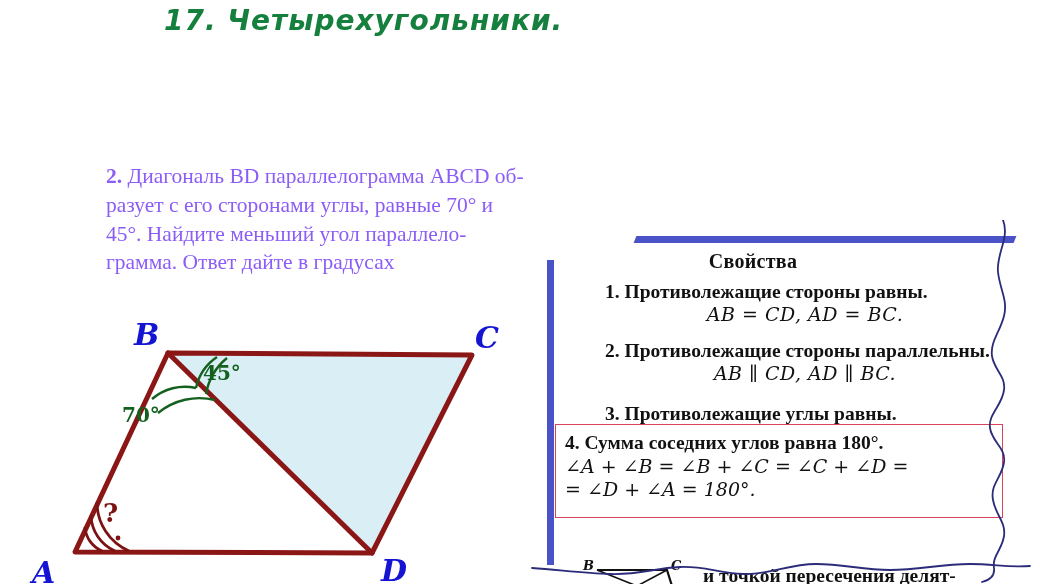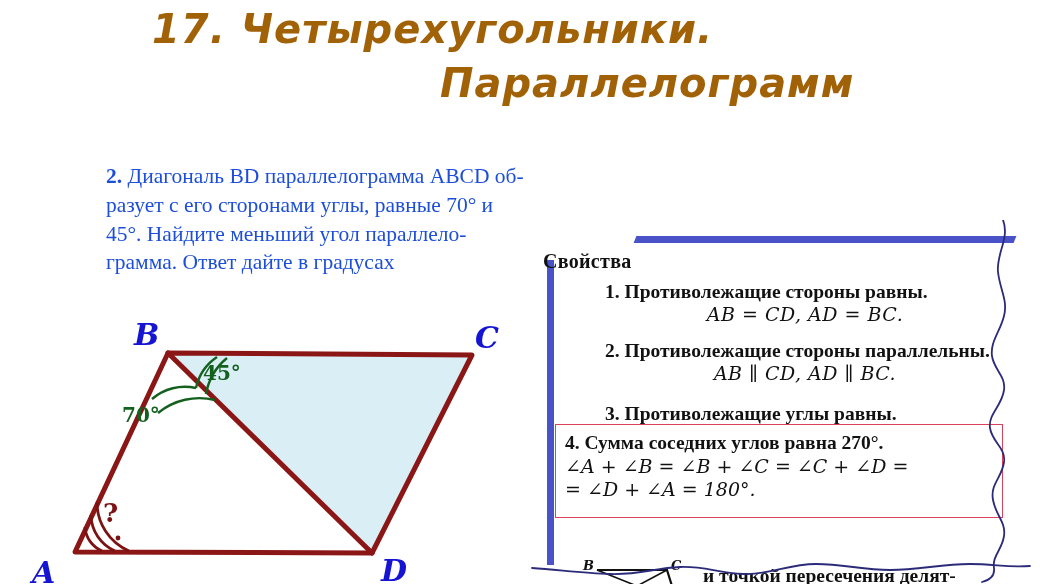--- a/index.html
+++ b/index.html
@@ -12,28 +12,28 @@
     width: 1040px;
     height: 584px;
     background: #ffffff;
     overflow: hidden;
     font-family: "Liberation Serif", serif;
   }
 
   
   #title-block {
     position: absolute;
-    left: 0;
+    left: 12px;
     top: 2px;
     width: 900px;
-    color: #a16207;
+    color: #15803d;
     font-family: "DejaVu Sans", sans-serif;
     font-style: italic;
     font-weight: bold;
-    font-size: 40px;
+    font-size: 28px;
     letter-spacing: 1px;
   }
   .title-line-1 {
     text-align: left;
     padding-left: 152px;
     line-height: 1.35;
   }
   .title-line-2 {
     text-align: left;
     padding-left: 440px;
@@ -42,21 +42,21 @@
 
   
   #problem {
     position: absolute;
     left: 106px;
     top: 162px;
     width: 425px;
     font-family: "Liberation Serif", serif;
     font-size: 21.5px;
     line-height: 1.34;
-    color: #1d4ed8;
+    color: #8b5cf6;
   }
   #problem .pnum {
     font-weight: bold;
   }
 
   
   #figure {
     position: absolute;
     left: 0;
     top: 300px;
@@ -118,20 +118,21 @@
     top: 32px;
     width: 7px;
     height: 305px;
     background: #4a52c8;
   }
   #props-head {
     position: absolute;
     left: 0;
     top: 22px;
     width: 420px;
+    text-align: center;
     font-size: 20px;
     font-weight: bold;
     letter-spacing: .3px;
   }
   .prop {
     position: absolute;
     left: 22px;
     width: 470px;
     font-size: 19.5px;
     font-weight: bold;
@@ -215,21 +216,20 @@
   #tear-right { left: 960px; top: 220px; }
   #tear-bottom { left: 530px; top: 540px; }
 </style>
 </head>
 <body>
 
 <div id="page">
 
   <div id="title-block">
     <div class="title-line-1">17. Четырехугольники.</div>
-    <div class="title-line-2">Параллелограмм</div>
   </div>
 
   <div id="problem"><span class="pnum">2.</span><span> Диагональ BD параллелограмма ABCD об-разует с его сторонами углы, равные 70° и 45°. Найдите меньший угол параллело-грамма. Ответ дайте в градусах</span></div>
 
   <div id="figure">
     <svg width="540" height="284" viewBox="0 0 540 284" xmlns="http://www.w3.org/2000/svg">
 
       <polygon points="168,53 472,55 372,253" fill="#d9eef5" stroke="none"></polygon>
 
       <polygon points="75,252 168,53 472,55 372,253" fill="none" stroke="#8b1616" stroke-width="5" stroke-linejoin="round"></polygon>
@@ -267,21 +267,21 @@
 
       <div id="props-head">Свойства</div>
 
       <div class="prop prop-1"><span>1.</span><span> Противолежащие стороны равны.</span><span class="formula">AB = CD, AD = BC.</span></div>
 
       <div class="prop prop-2"><span>2.</span><span> Противолежащие стороны параллельны.</span><span class="formula">AB ∥ CD, AD ∥ BC.</span></div>
 
       <div class="prop prop-3"><span>3.</span><span> Противолежащие углы равны.</span></div>
 
       <div id="prop4-box"></div>
-      <div id="prop4-body"><span>4.</span><span> Сумма соседних углов равна 270°.</span><span class="formula">∠A + ∠B = ∠B + ∠C = ∠C + ∠D =</span><span class="formula l2">= ∠D + ∠A = 180°.</span></div>
+      <div id="prop4-body"><span>4.</span><span> Сумма соседних углов равна 180°.</span><span class="formula">∠A + ∠B = ∠B + ∠C = ∠C + ∠D =</span><span class="formula l2">= ∠D + ∠A = 180°.</span></div>
 
 
       <div id="prop5-text2">и точкой пересечения делят-</div>
 
       <div id="mini-fig">
         <svg width="120" height="54" viewBox="0 0 120 54" xmlns="http://www.w3.org/2000/svg">
           <polyline points="16,12 86,12 96,44 26,44" fill="none" stroke="#111" stroke-width="2.2"></polyline>
           <line x1="16" y1="12" x2="96" y2="44" stroke="#111" stroke-width="1.6"></line>
           <line x1="86" y1="12" x2="26" y2="44" stroke="#111" stroke-width="1.6"></line>
           <text class="mini-lab" x="2" y="12">B</text>

